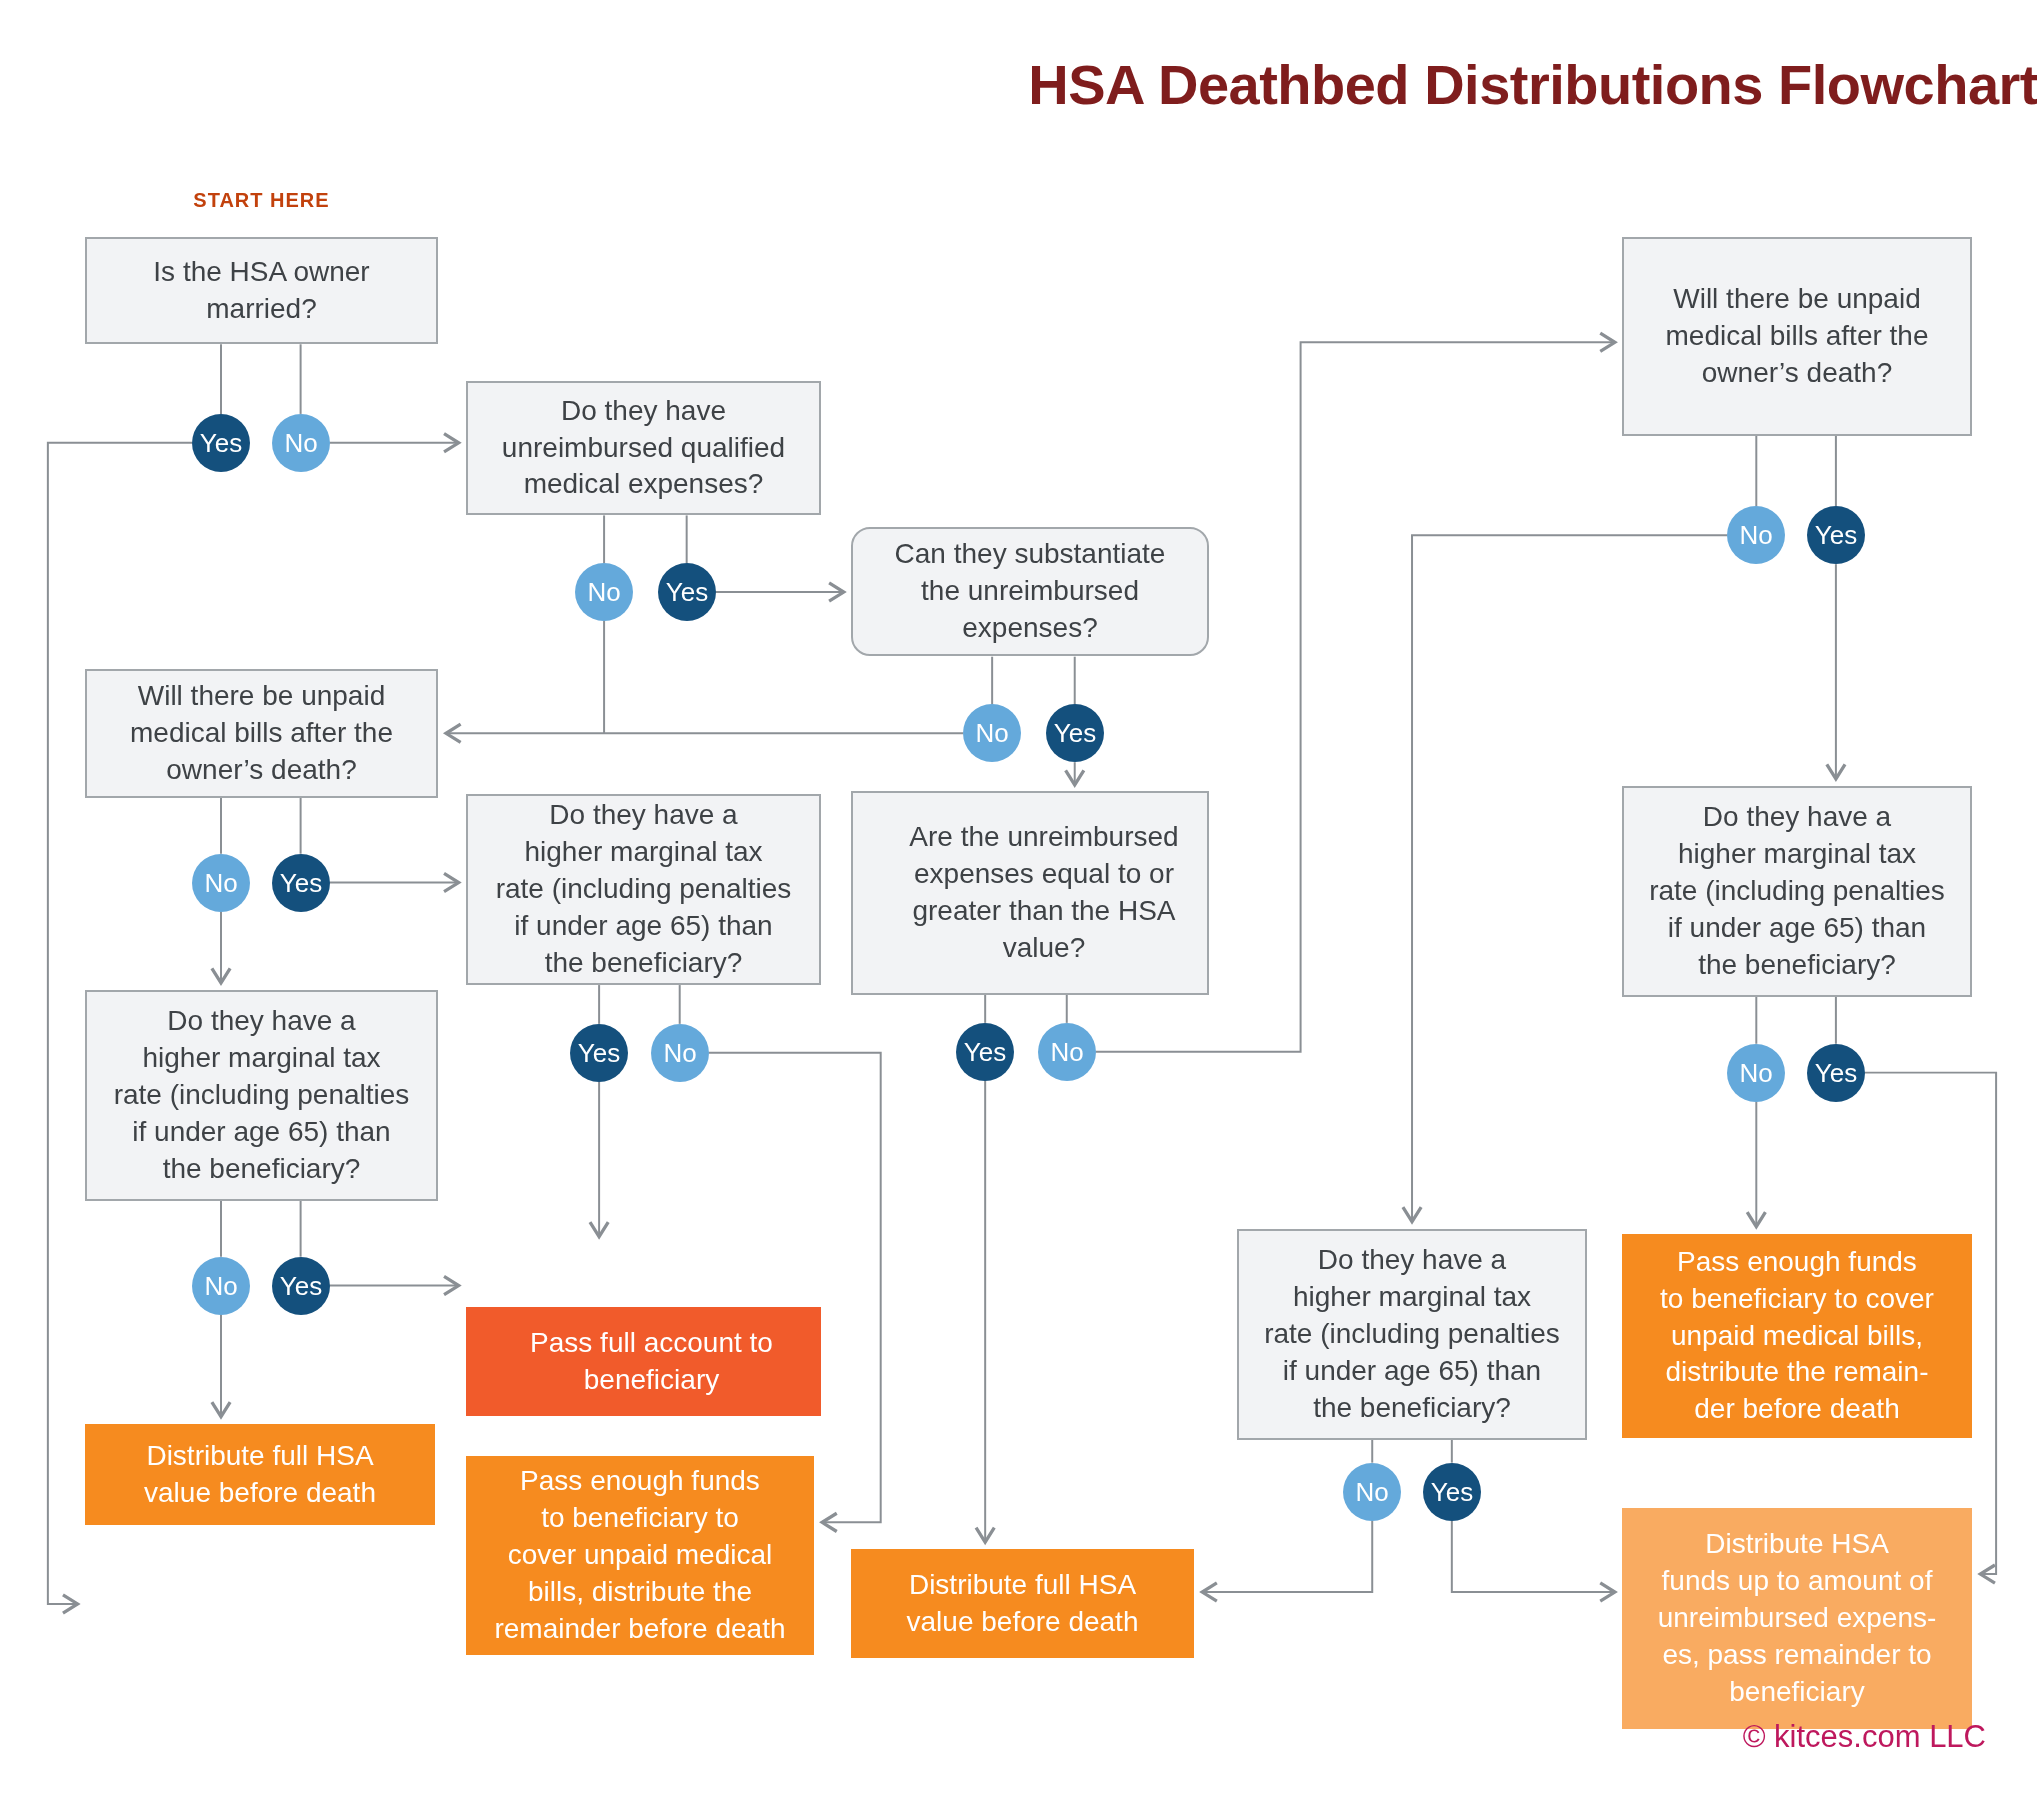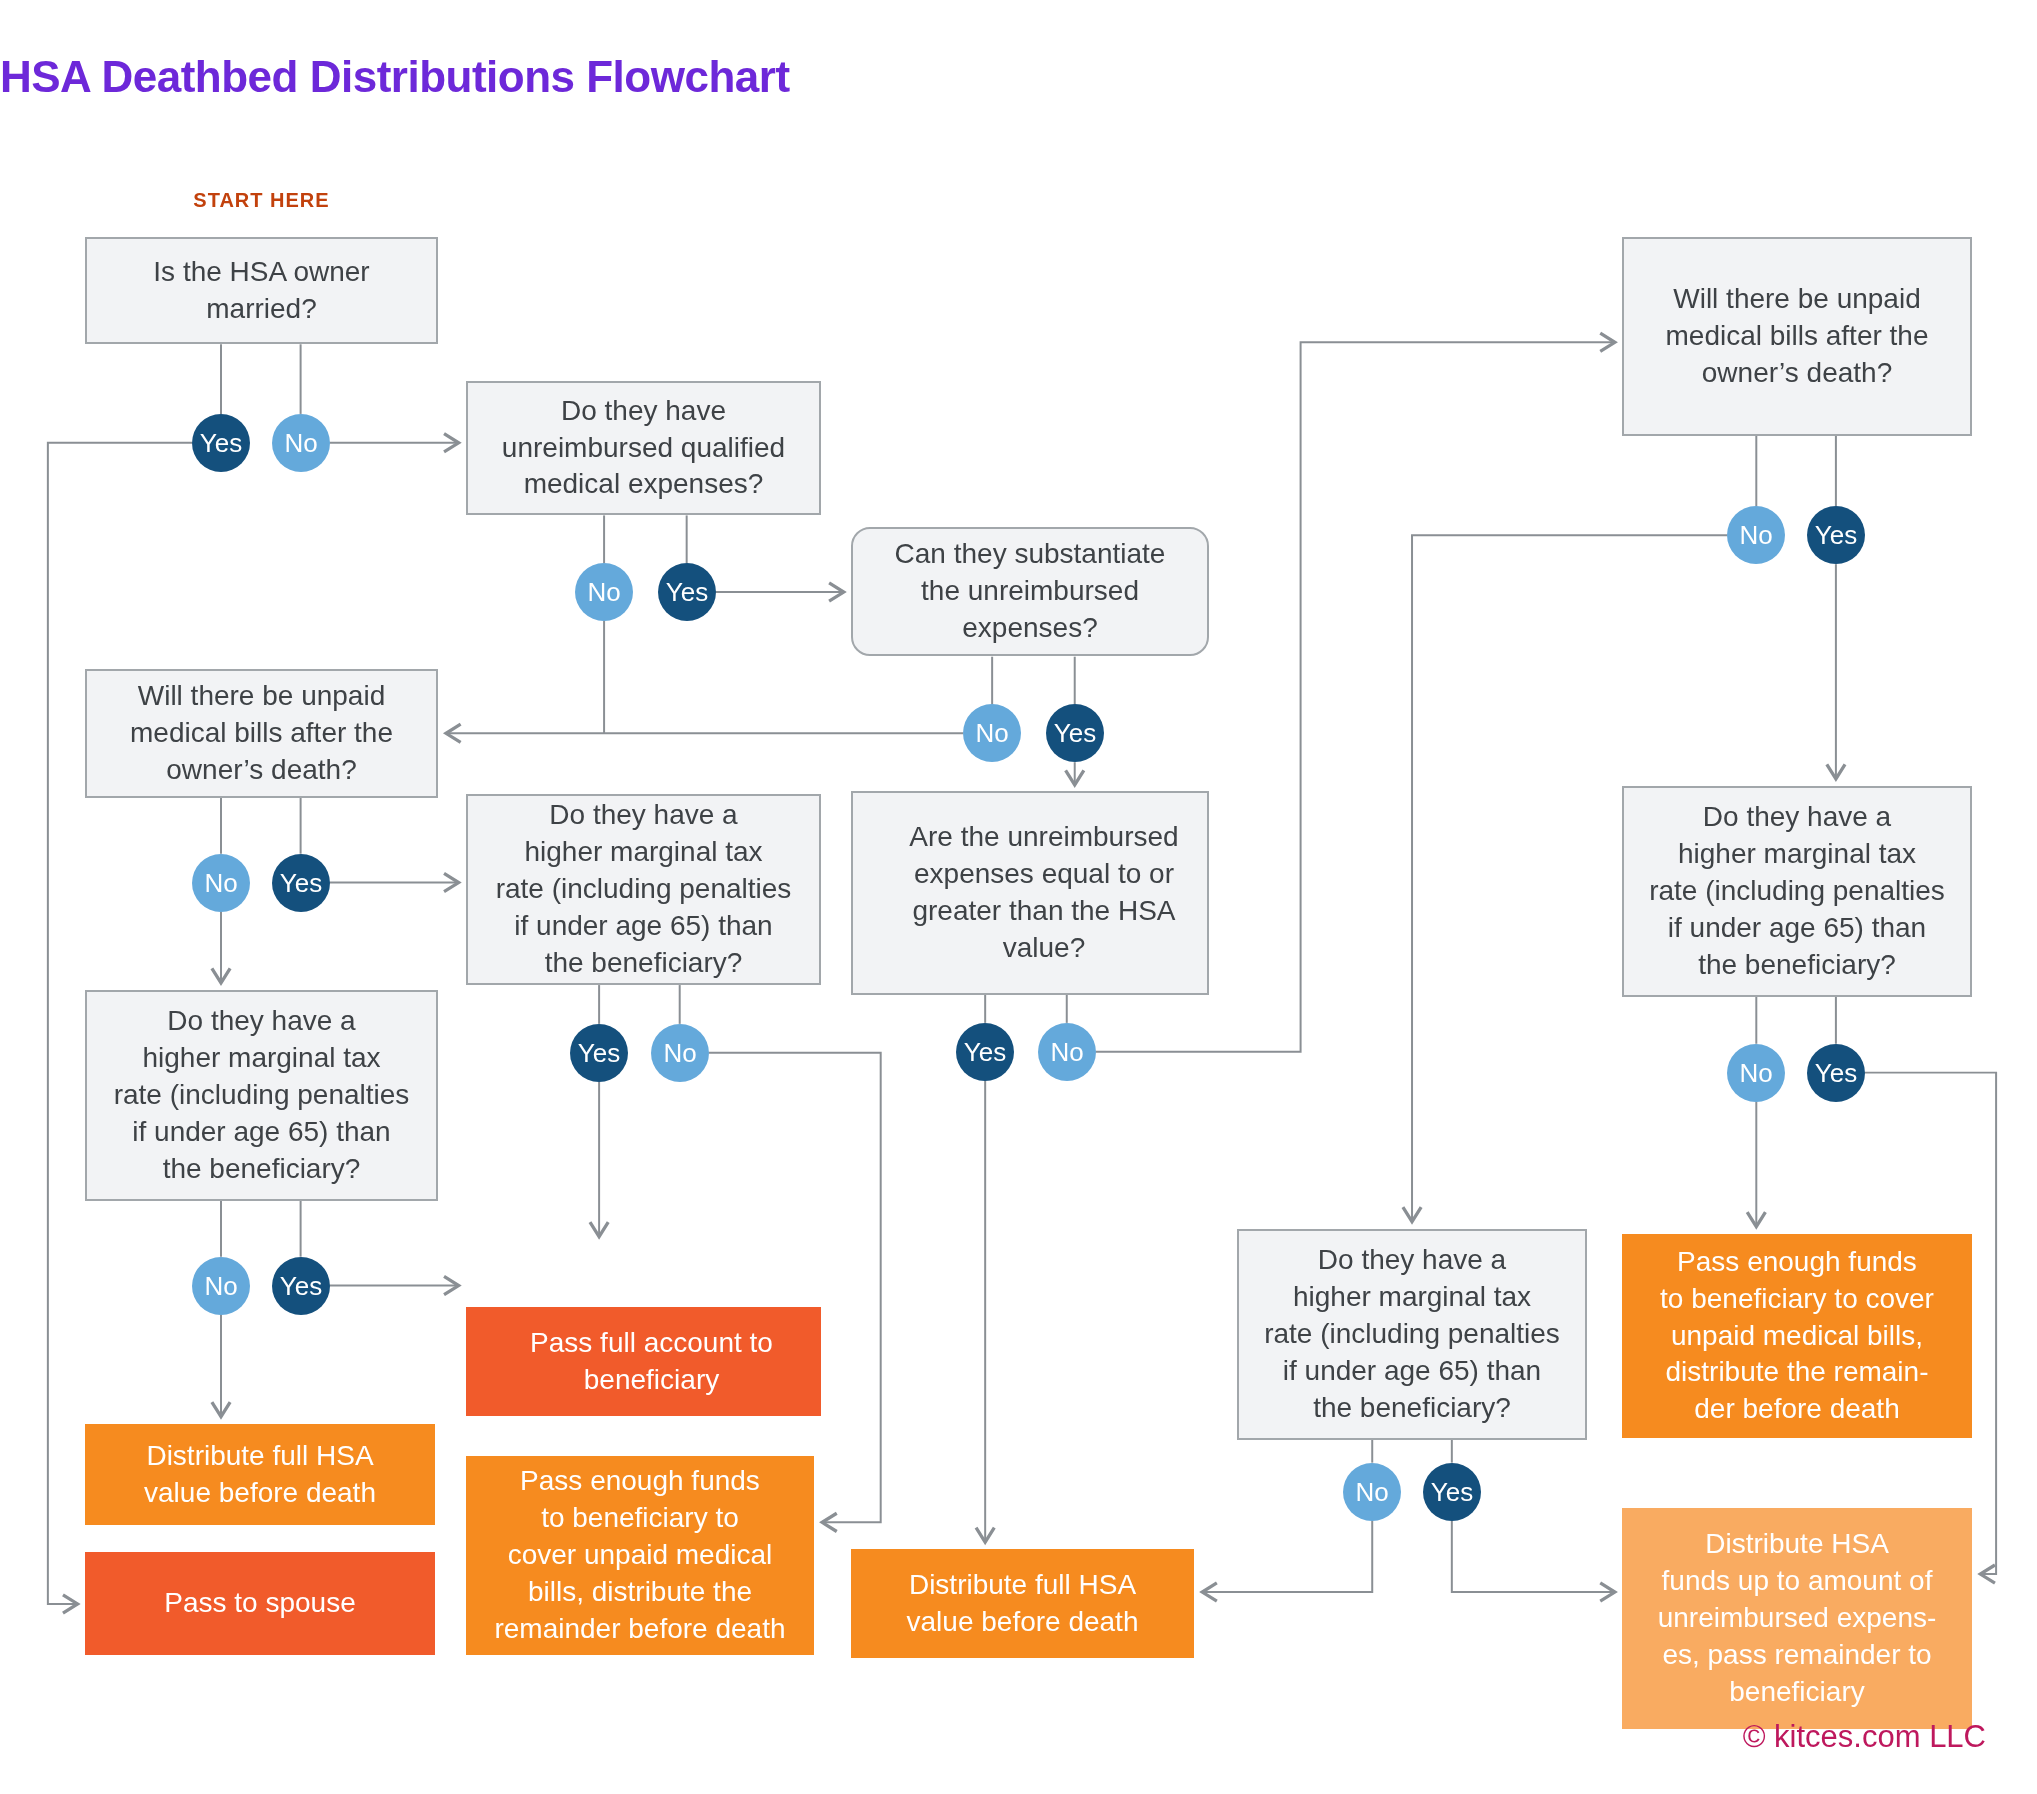--- a/index.html
+++ b/index.html
@@ -6,23 +6,23 @@
   #canvas {
     position:relative;
     width:2038px; height:1795px;
     background:#ffffff;
     font-family:"Liberation Sans", "DejaVu Sans", sans-serif;
     overflow:hidden;
   }
   #connector-layer { position:absolute; left:0; top:0; width:2038px; height:1795px; }
   .page-title {
     position:absolute; left:0; right:0; top:52px;
-    text-align:left;
-    font-size:44px; font-weight:bold; letter-spacing:-0.5px;
-    color:#6d28d9;
+    text-align:right;
+    font-size:56px; font-weight:bold; letter-spacing:-0.5px;
+    color:#7f1d1d;
   }
   .start-here {
     position:absolute; left:85px; width:353px; top:189px;
     text-align:center;
     font-size:20px; font-weight:bold; letter-spacing:1px;
     color:#c2410c;
   }
   .qbox {
     position:absolute;
     background:#f2f3f5;
@@ -153,21 +153,20 @@
 if under age 65) than
 the beneficiary?</div>
   <div class="qbox" style="left:1237px;top:1229px;width:350px;height:211px;">Do they have a
 higher marginal tax
 rate (including penalties
 if under age 65) than
 the beneficiary?</div>
 
   <div class="abox orange" style="left:85px;top:1424px;width:350px;height:101px;">Distribute full HSA
 value before death</div>
-  <div class="abox orange-red" style="left:85px;top:1552px;width:350px;height:103px;">Pass to spouse</div>
   <div class="abox orange-red" style="left:466px;top:1307px;width:355px;height:109px;padding-left:16px;">Pass full account to
 beneficiary</div>
   <div class="abox orange" style="left:466px;top:1456px;width:348px;height:199px;">Pass enough funds
 to beneficiary to
 cover unpaid medical
 bills, distribute the
 remainder before death</div>
   <div class="abox orange" style="left:851px;top:1549px;width:343px;height:109px;">Distribute full HSA
 value before death</div>
   <div class="abox orange" style="left:1622px;top:1234px;width:350px;height:204px;">Pass enough funds

